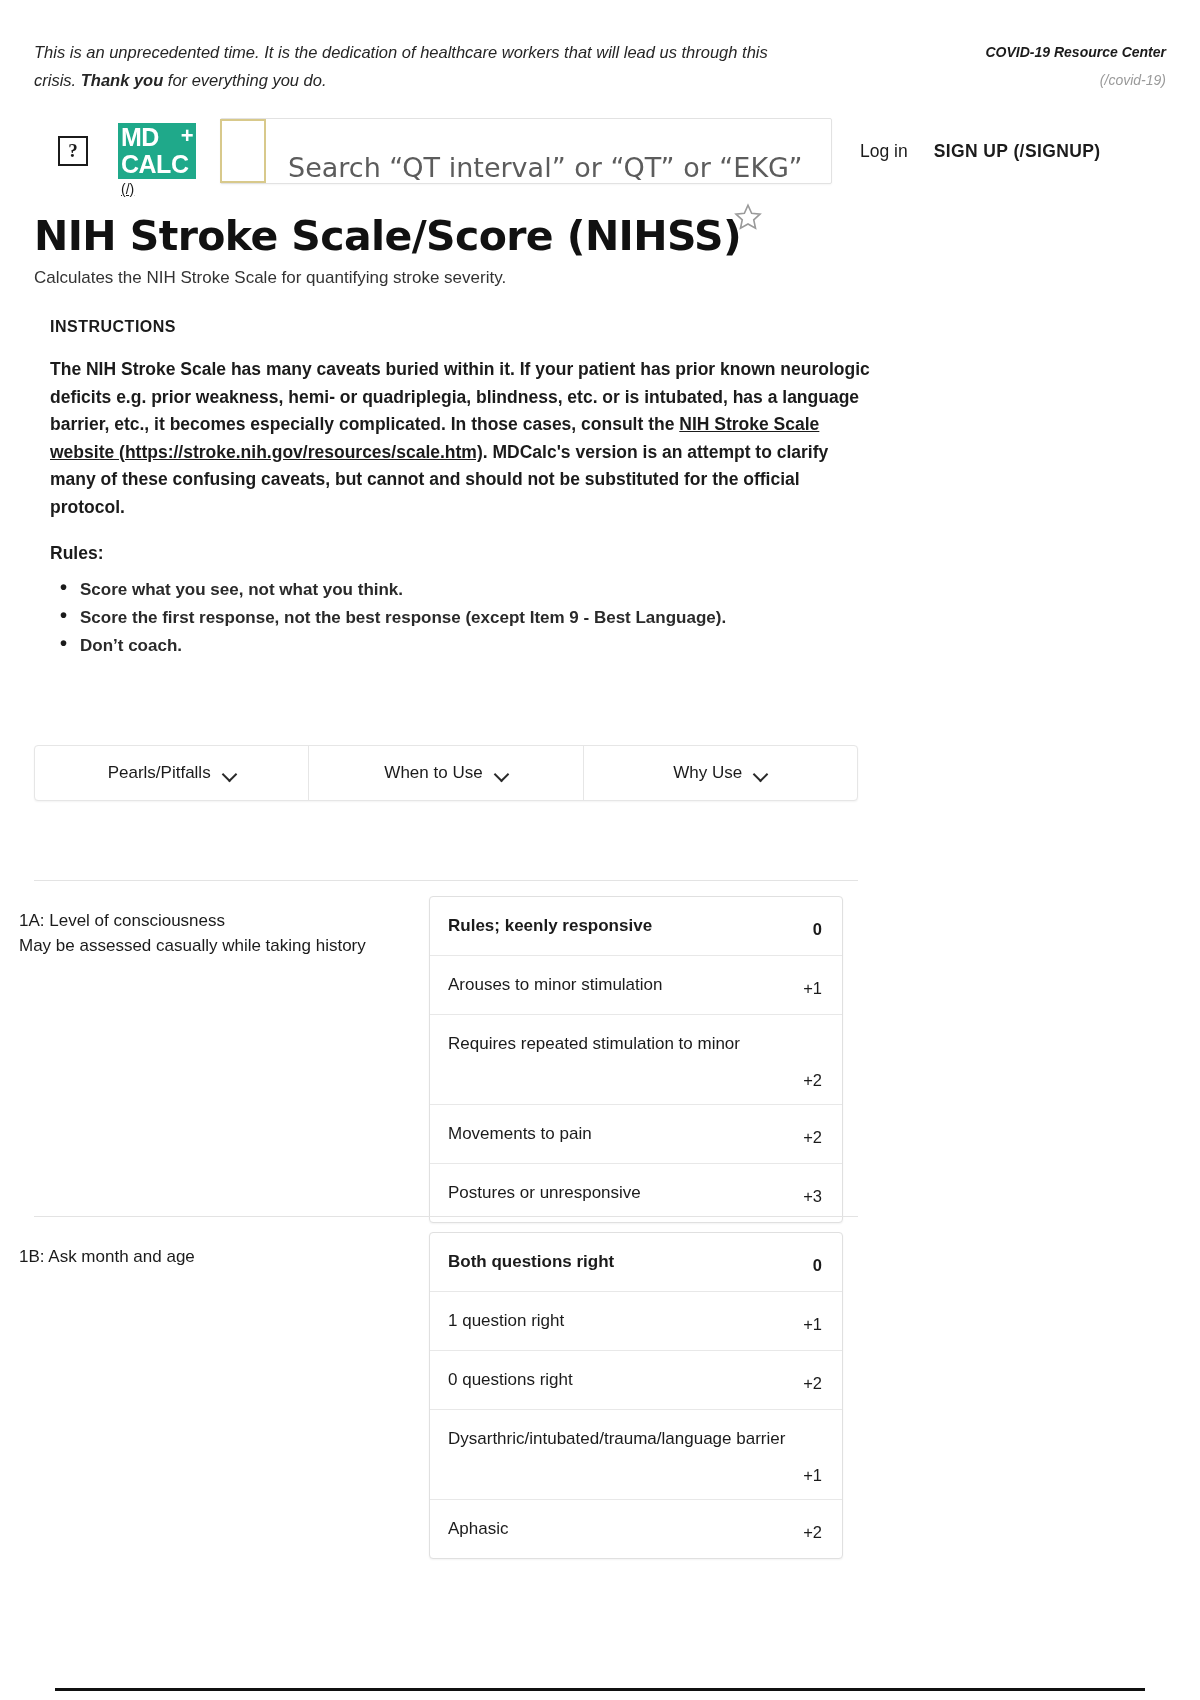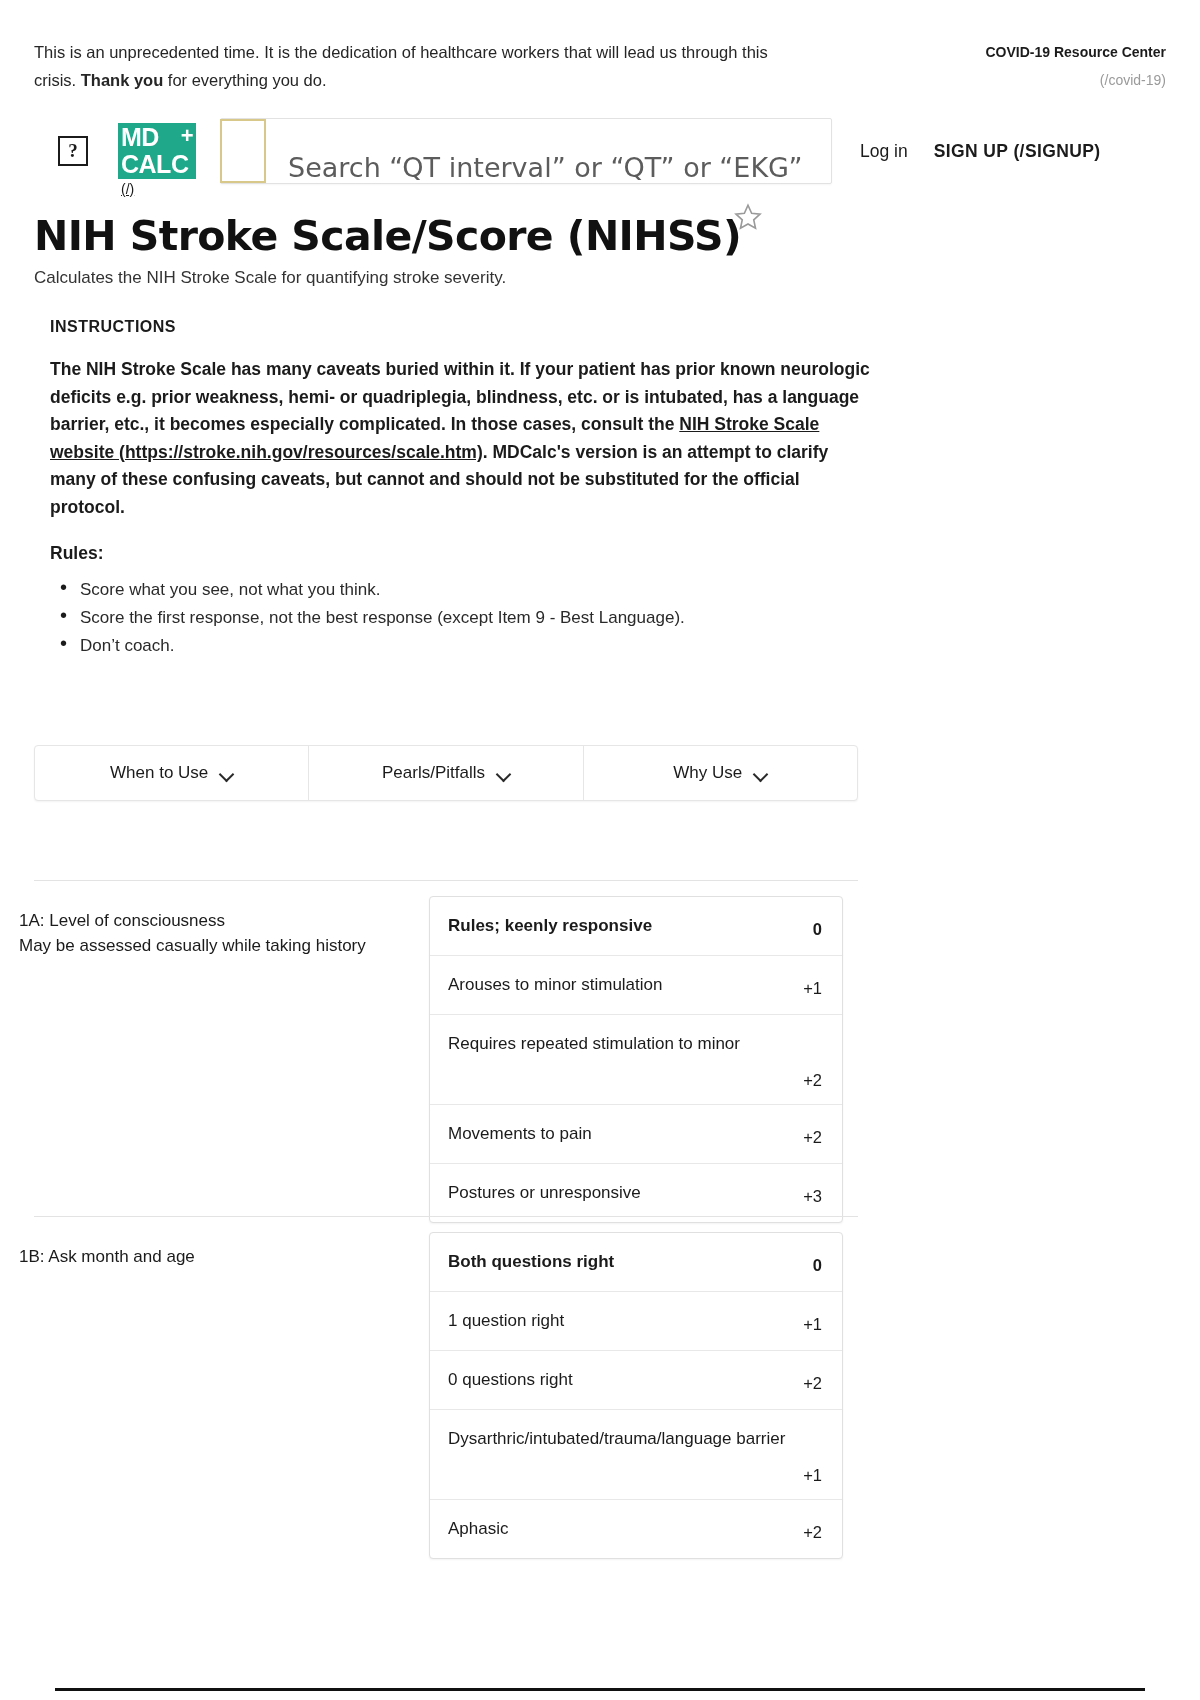--- a/index.html
+++ b/index.html
@@ -20,20 +20,21 @@
   .covid-banner {
     position: absolute;
     top: 38px;
     left: 0;
     width: 1200px;
     display: flex;
     align-items: flex-start;
     justify-content: space-between;
     padding: 0 34px 0 34px;
     box-sizing: border-box;
+    font-style: italic;
   }
   .covid-msg {
     font-size: 16.5px;
     line-height: 28px;
     color: #262626;
     max-width: 770px;
   }
   .covid-msg b { font-weight: bold; }
   .covid-link {
     font-size: 14px;
@@ -217,20 +218,21 @@
   .rules-head {
     font-size: 17.5px;
     font-weight: bold;
     margin-top: 22px;
     margin-bottom: 12px;
   }
   .rules-list {
     margin: 0;
     padding: 0;
     list-style: none;
+    font-weight: bold;
   }
   .rules-list li {
     font-size: 17px;
     line-height: 28px;
     color: #2a2a2a;
     position: relative;
     padding-left: 30px;
     margin-bottom: 0px;
   }
   .rules-list li::before {
@@ -415,25 +417,25 @@
   <div class="rules-head">Rules:</div>
   <ul class="rules-list">
     <li>Score what you see, not what you think.</li>
     <li>Score the first response, not the best response (except Item 9 - Best Language).</li>
     <li>Don’t coach.</li>
   </ul>
 </div>
 
 <div class="tabs">
   <div class="tab">
+    <span>Pearls/Pitfalls</span>
+    <span class="chev"></span>
+  </div>
+  <div class="tab">
     <span>When to Use</span>
-    <span class="chev"></span>
-  </div>
-  <div class="tab">
-    <span>Pearls/Pitfalls</span>
     <span class="chev"></span>
   </div>
   <div class="tab">
     <span>Why Use</span>
     <span class="chev"></span>
   </div>
 </div>
 
 <div class="divider" style="top:880px;"></div>
 

